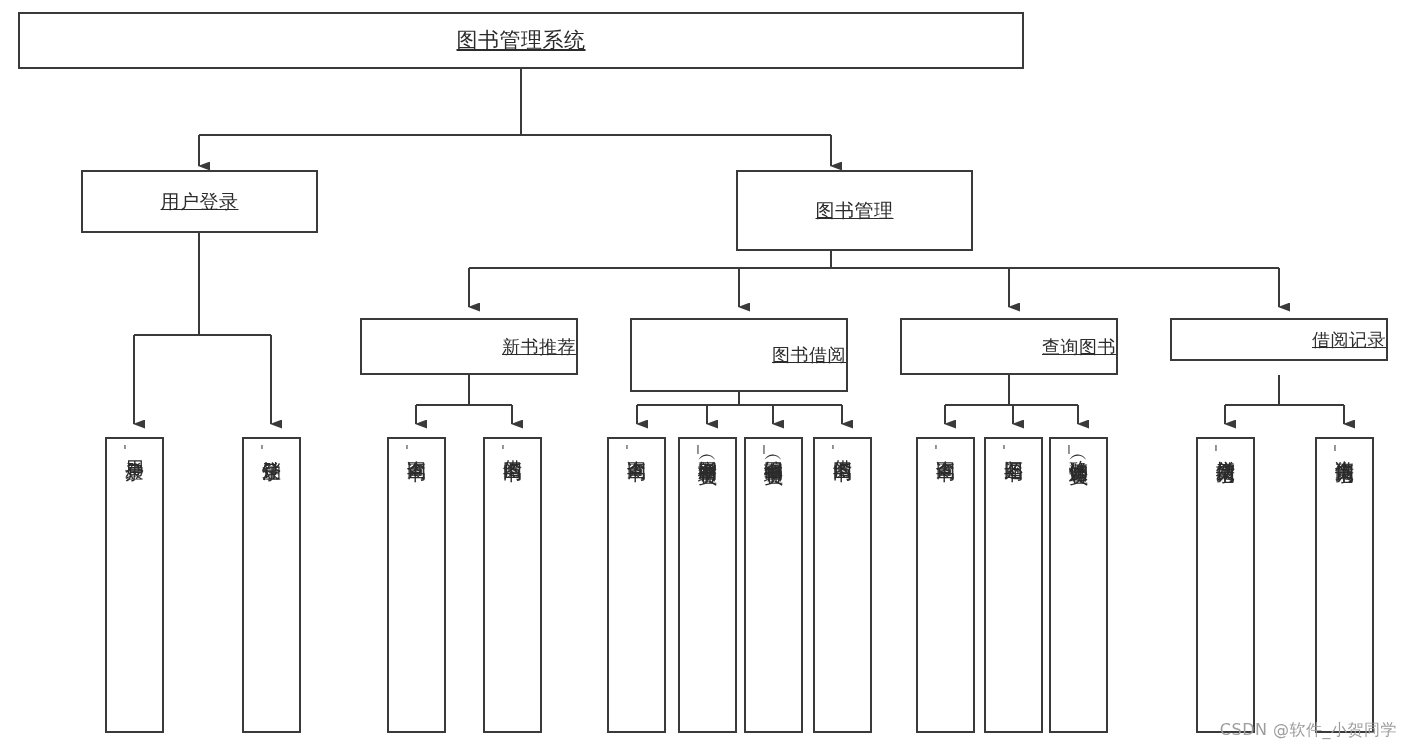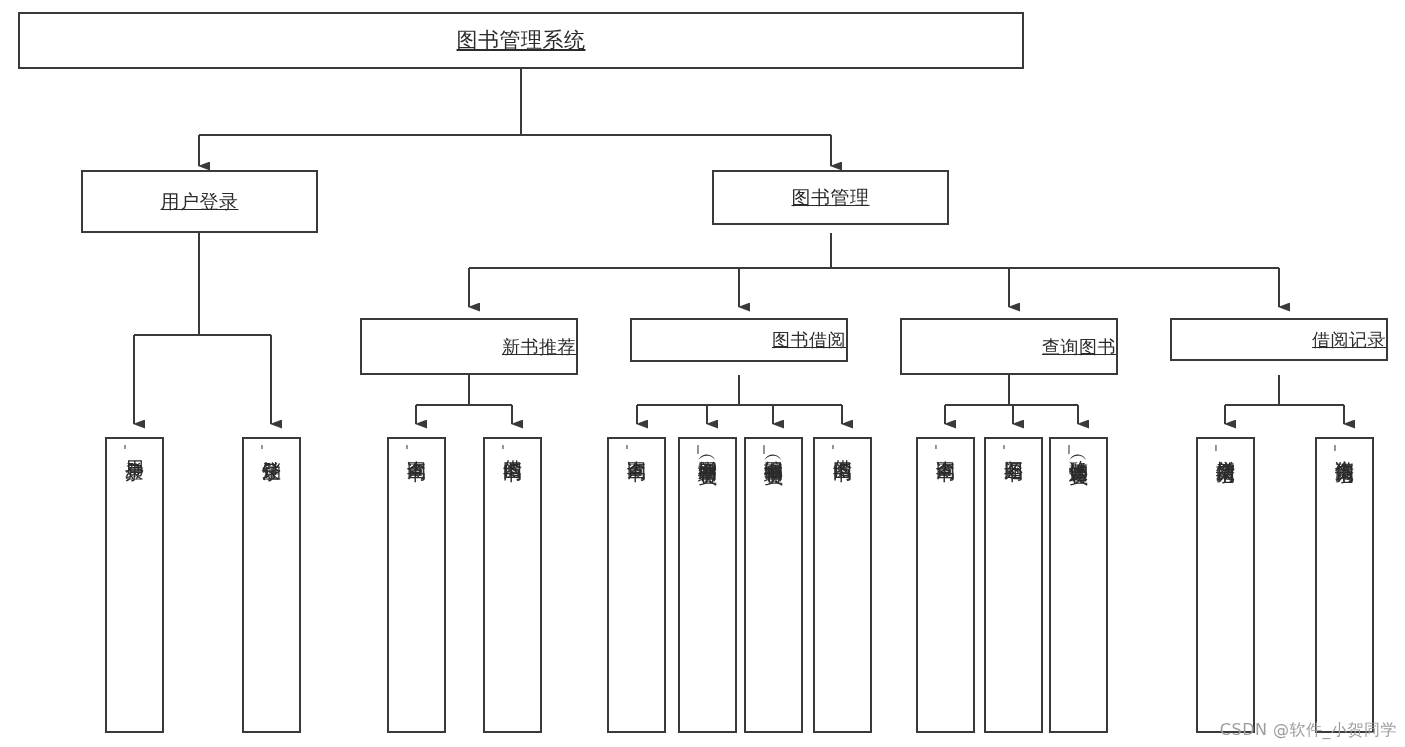--- a/index.html
+++ b/index.html
@@ -129,28 +129,28 @@
     </g>
   </svg>
 
   <div class="node root" style="left:18px;top:12px;width:1006px;height:57px;">
     <span class="label">图书管理系统</span>
   </div>
 
   <div class="node h1" style="left:81px;top:170px;width:237px;height:63px;">
     <span class="label">用户登录</span>
   </div>
-  <div class="node h1" style="left:712px;top:170px;width:237px;height:55px;">
+  <div class="node h1" style="left:736px;top:170px;width:237px;height:81px;">
     <span class="label">图书管理</span>
   </div>
 
   <div class="node h2" style="left:360px;top:318px;width:218px;height:57px;">
     <span class="label">新书推荐</span>
   </div>
-  <div class="node h2" style="left:630px;top:318px;width:218px;height:44px;padding-left:12px;">
+  <div class="node h2" style="left:630px;top:318px;width:218px;height:74px;padding-left:12px;">
     <span class="label">图书借阅</span>
   </div>
   <div class="node h2" style="left:900px;top:318px;width:218px;height:57px;">
     <span class="label">查询图书</span>
   </div>
   <div class="node h2" style="left:1170px;top:318px;width:218px;height:43px;">
     <span class="label">借阅记录</span>
   </div>
 
   <div class="node leaf" style="left:105px;top:437px;width:59px;height:296px;">

